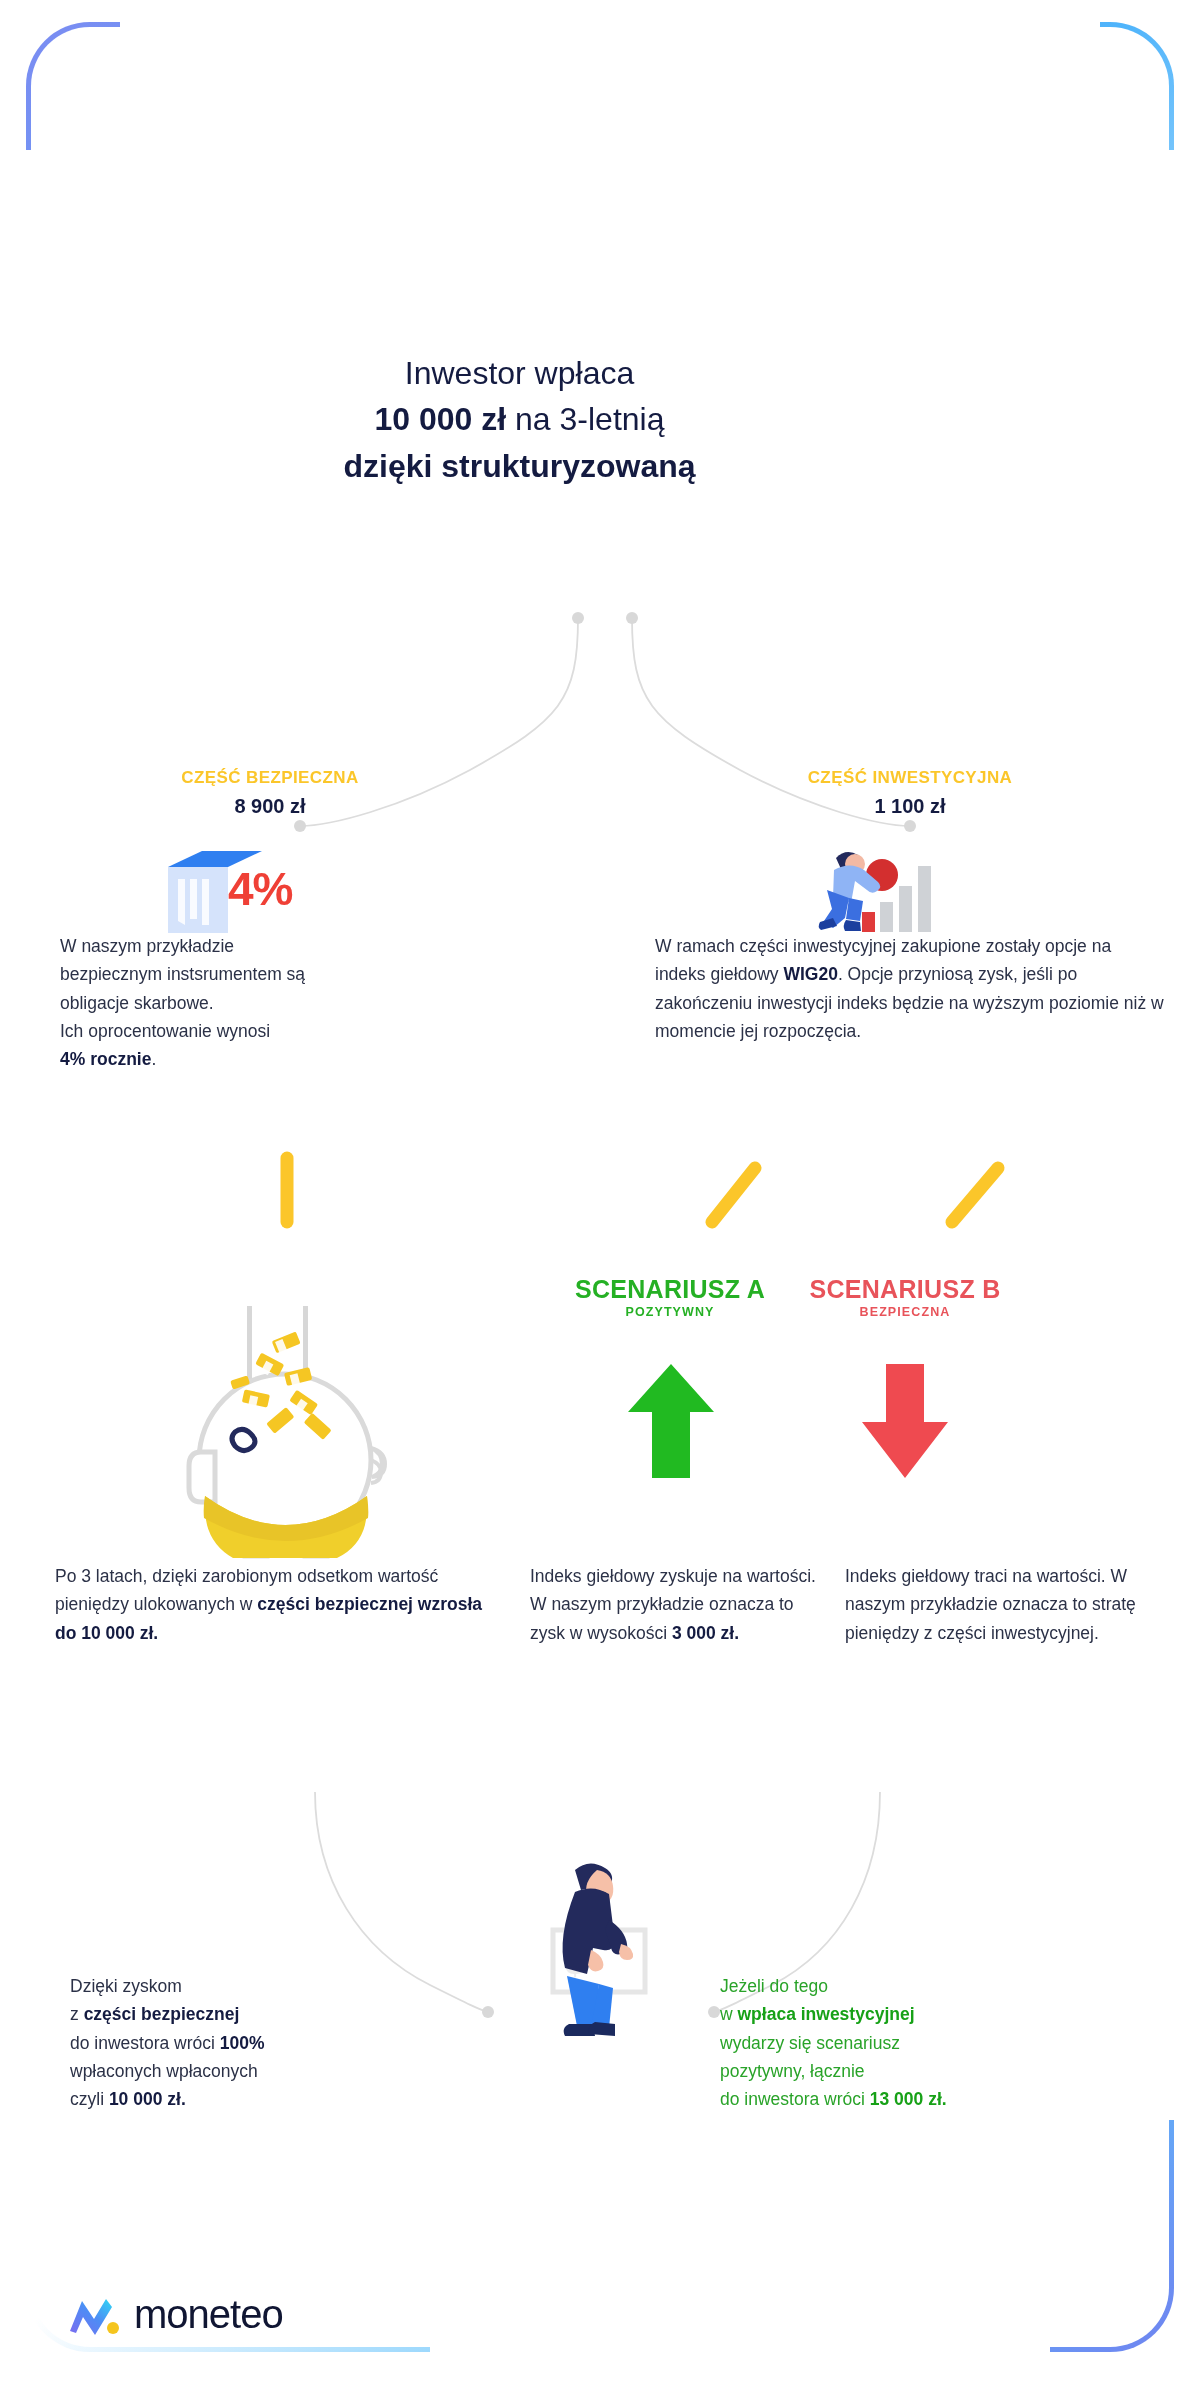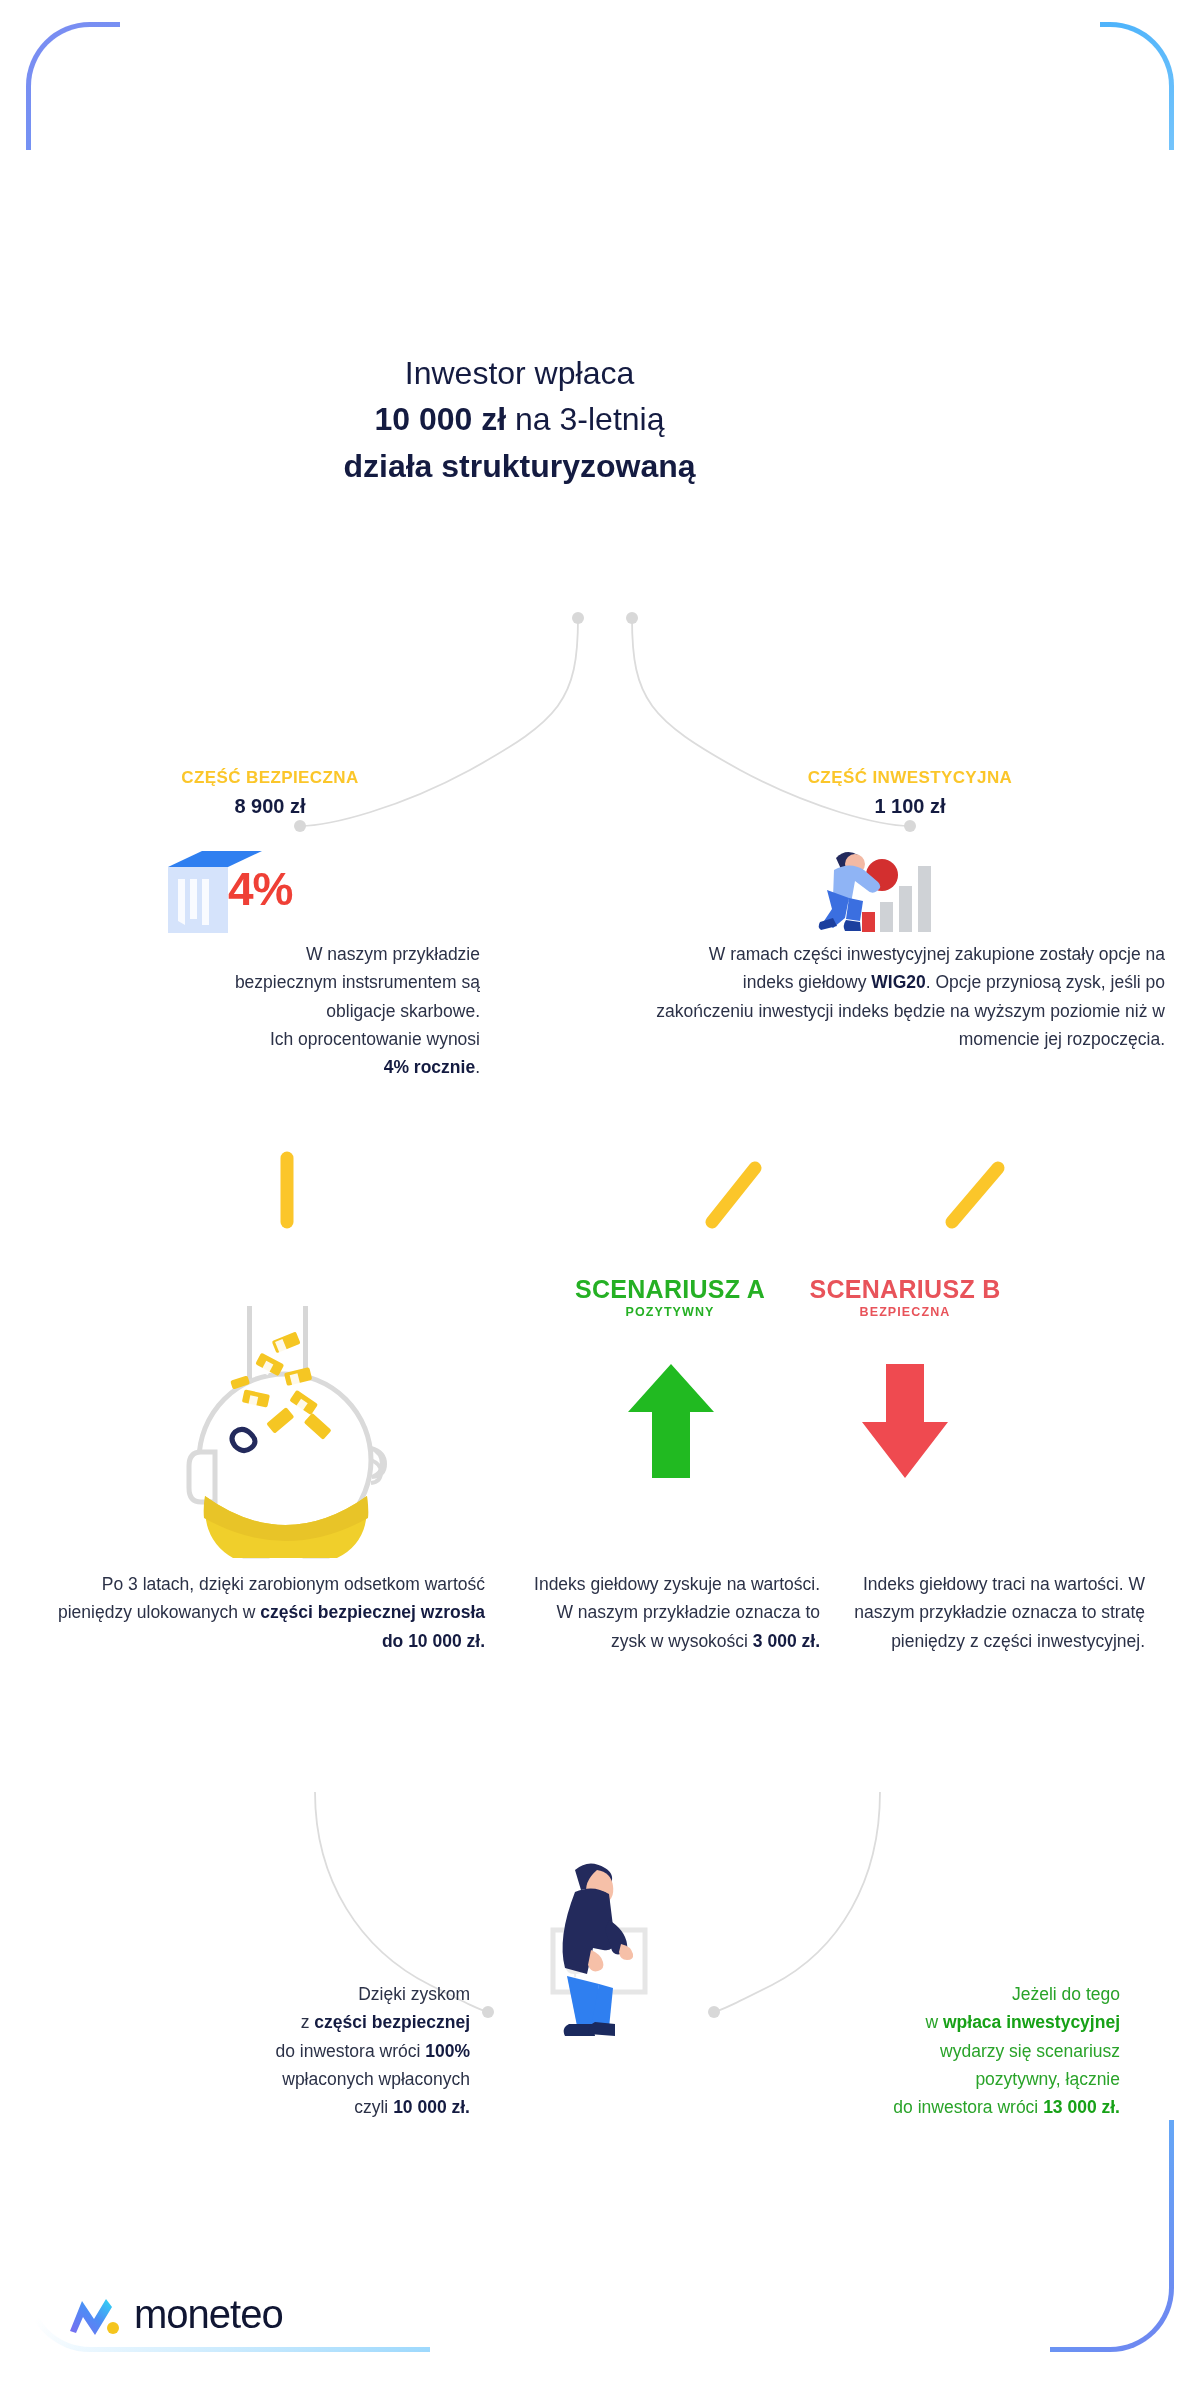--- a/index.html
+++ b/index.html
@@ -72,22 +72,22 @@
   .col-head { position: absolute; text-align: center; }
   .col-kicker {
     color: #fbc62a; font-size: 17px; font-weight: 700; letter-spacing: 0.4px;
   }
   .col-amount {
     color: #141b41; font-size: 20px; font-weight: 700; margin-top: 7px;
   }
 
   
   .para {
-    position: absolute; text-align: right; color: #2b3147;
-    font-size: 17.5px; line-height: 1.62; font-weight: 400; margin-top: 8px;
+    position: absolute; text-align: left; color: #2b3147;
+    font-size: 17.5px; line-height: 1.62; font-weight: 400;
   }
   .para b { font-weight: 700; color: #141b41; }
   .para.green { color: #29a329; }
   .para.green b { color: #17a117; }
 
   
   .scen { position: absolute; text-align: center; }
   .scen-title { font-size: 25px; font-weight: 700; letter-spacing: 0.3px; }
   .scen-sub { font-size: 12.5px; font-weight: 700; letter-spacing: 1.1px; margin-top: 1px; }
   .scen.pos .scen-title, .scen.pos .scen-sub { color: #25b024; }
@@ -117,21 +117,21 @@
   <div class="frame-mask-l"></div>
   <div class="frame-mask-r"></div>
 
 
   <div class="subtitle">
     <div>Inwestor wpłaca</div>
     <div>
       <b>10 000 zł</b><span> na 3-letnią</span>
     </div>
     <div>
-      <b>działa strukturyzowaną</b>
+      <b>dzięki strukturyzowaną</b>
     </div>
   </div>
 
   <svg class="conn" viewBox="0 0 1200 2382">
 
     <path d="M578,618 C578,700 560,720 470,770 C400,808 330,826 300,826" fill="none" stroke="#dcdcdc" stroke-width="1.8"></path>
     <path d="M632,618 C632,700 650,720 740,770 C810,808 880,826 910,826" fill="none" stroke="#dcdcdc" stroke-width="1.8"></path>
     <circle cx="578" cy="618" r="6" fill="#d8d8d8"></circle>
     <circle cx="632" cy="618" r="6" fill="#d8d8d8"></circle>
     <circle cx="300" cy="826" r="6" fill="#d8d8d8"></circle>

